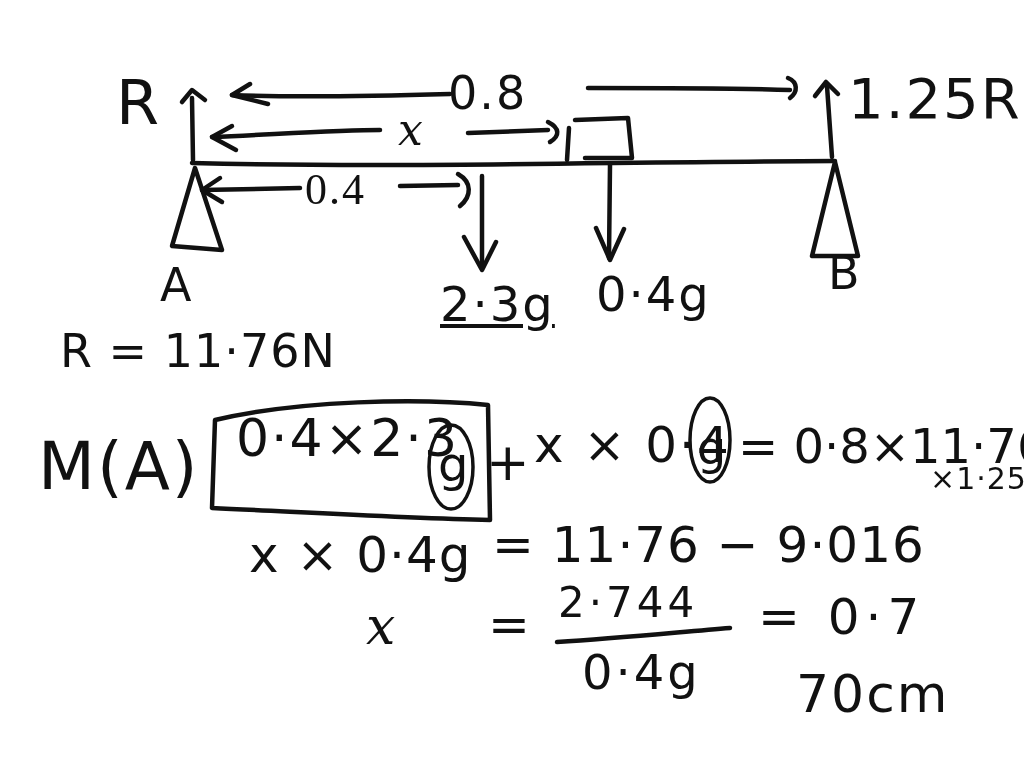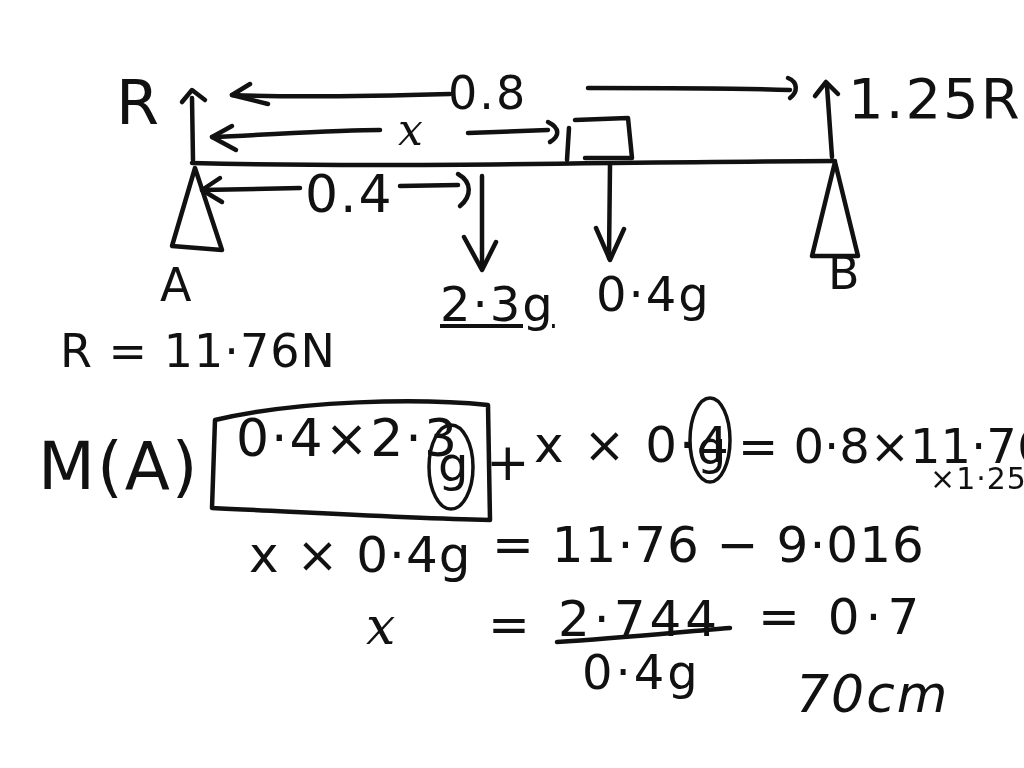--- a/index.html
+++ b/index.html
@@ -78,21 +78,21 @@
 
     <ellipse class="ink-thin" cx="710" cy="440" rx="20" ry="42"></ellipse>
 
     <path class="ink" d="M557 642 C 620 638, 680 632, 730 628"></path>
   </svg>
 
   <div class="hw" style="left:116px;top:72px;font-size:62px;">R</div>
   <div class="hw" style="left:848px;top:71px;font-size:56px;">1.25R</div>
   <div class="hw" style="left:448px;top:70px;font-size:46px;">0.8</div>
   <div class="hw serifish" style="left:398px;top:108px;font-size:44px;">x</div>
-  <div class="hw" style="left:305px;top:168px;font-size:52px;">0.4</div>
+  <div class="hw" style="left:305px;top:168px;font-size:44px;font-family:Liberation Serif, serif;">0.4</div>
   <div class="hw" style="left:160px;top:262px;font-size:46px;">A</div>
   <div class="hw" style="left:828px;top:250px;font-size:46px;">B</div>
   <div class="hw" style="left:440px;top:280px;font-size:48px;text-decoration:underline;">2·3g</div>
   <div class="hw" style="left:596px;top:270px;font-size:48px;">0·4g</div>
 
   <div class="hw" style="left:60px;top:328px;font-size:46px;letter-spacing:1px;">R = 11·76N</div>
 
   <div class="hw" style="left:38px;top:434px;font-size:66px;">M(A)</div>
   <div class="hw" style="left:236px;top:412px;font-size:52px;">0·4×2·3</div>
   <div class="hw" style="left:438px;top:440px;font-size:48px;">g</div>
@@ -100,18 +100,18 @@
   <div class="hw" style="left:534px;top:420px;font-size:50px;">x × 0·4</div>
   <div class="hw" style="left:697px;top:425px;font-size:46px;">g</div>
   <div class="hw" style="left:738px;top:422px;font-size:48px;letter-spacing:0px;">= 0·8×11·76</div>
   <div class="hw" style="left:930px;top:464px;font-size:30px;letter-spacing:1px;">×1·25</div>
 
   <div class="hw" style="left:249px;top:530px;font-size:50px;letter-spacing:1px;">x × 0·4g</div>
   <div class="hw" style="left:492px;top:520px;font-size:50px;letter-spacing:1px;">= 11·76 − 9·016</div>
 
   <div class="hw serifish" style="left:366px;top:600px;font-size:52px;">x</div>
   <div class="hw" style="left:488px;top:600px;font-size:50px;">=</div>
-  <div class="hw" style="left:558px;top:582px;font-size:50px;letter-spacing:4px;margin-top:12px;">2·744</div>
+  <div class="hw" style="left:558px;top:582px;font-size:42px;letter-spacing:4px;">2·744</div>
   <div class="hw" style="left:582px;top:648px;font-size:48px;letter-spacing:3px;">0·4g</div>
   <div class="hw" style="left:758px;top:592px;font-size:50px;letter-spacing:6px;">= 0·7</div>
 
-  <div class="hw" style="left:796px;top:668px;font-size:52px;letter-spacing:2px;font-style:italic;">70cm</div>
+  <div class="hw" style="left:796px;top:668px;font-size:52px;letter-spacing:2px;">70cm</div>
 </div>
 
 </body></html>

